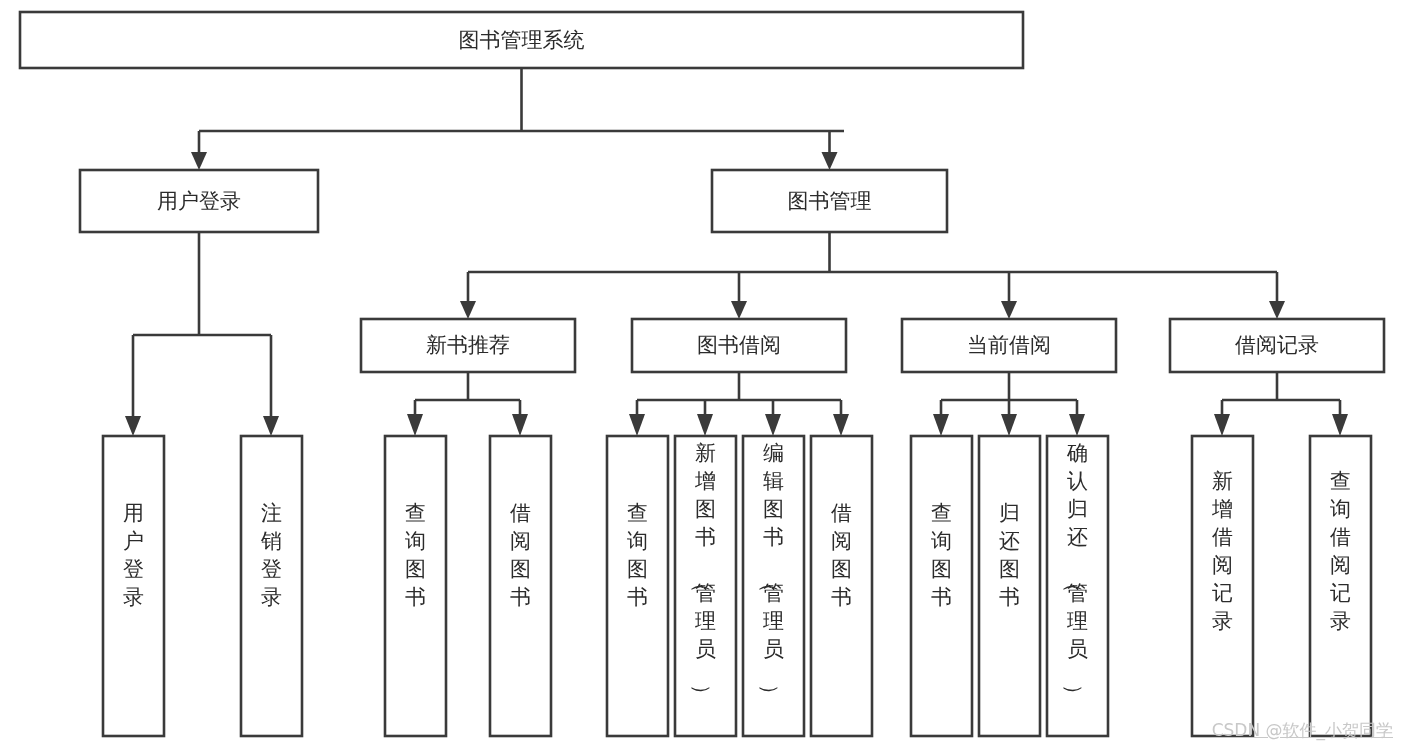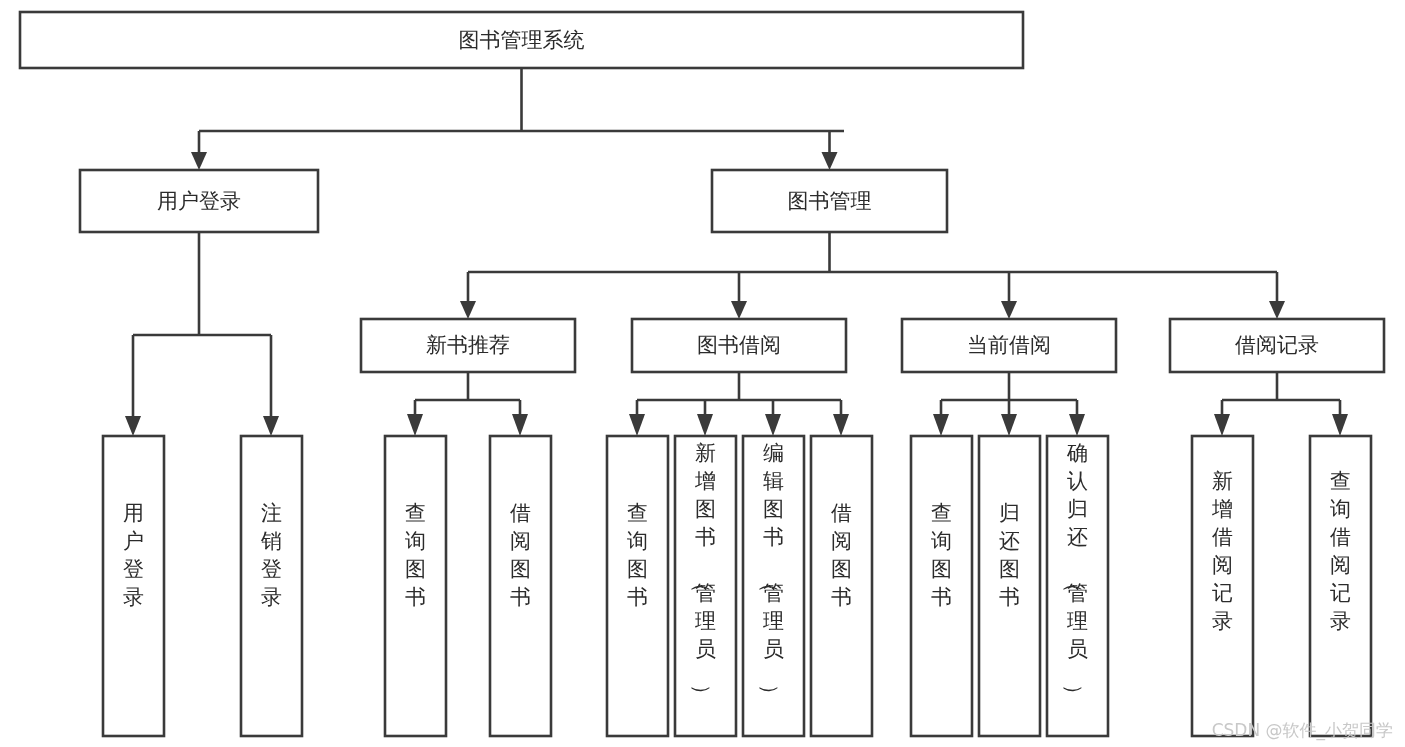--- a/index.html
+++ b/index.html
@@ -57,20 +57,21 @@
   }
   .watermark {
     position: absolute;
     right: 12px;
     bottom: 5px;
     font-family: "DejaVu Sans", "Liberation Sans", sans-serif;
     font-size: 17px;
     color: #c8c8c8;
     white-space: nowrap;
     user-select: none;
+    text-decoration: underline;
   }
 </style>
 </head>
 <body>
 
 <div id="diagram-root">
 
   <svg id="flow-svg" viewBox="0 0 1405 747" xmlns="http://www.w3.org/2000/svg">
 
     <g>

